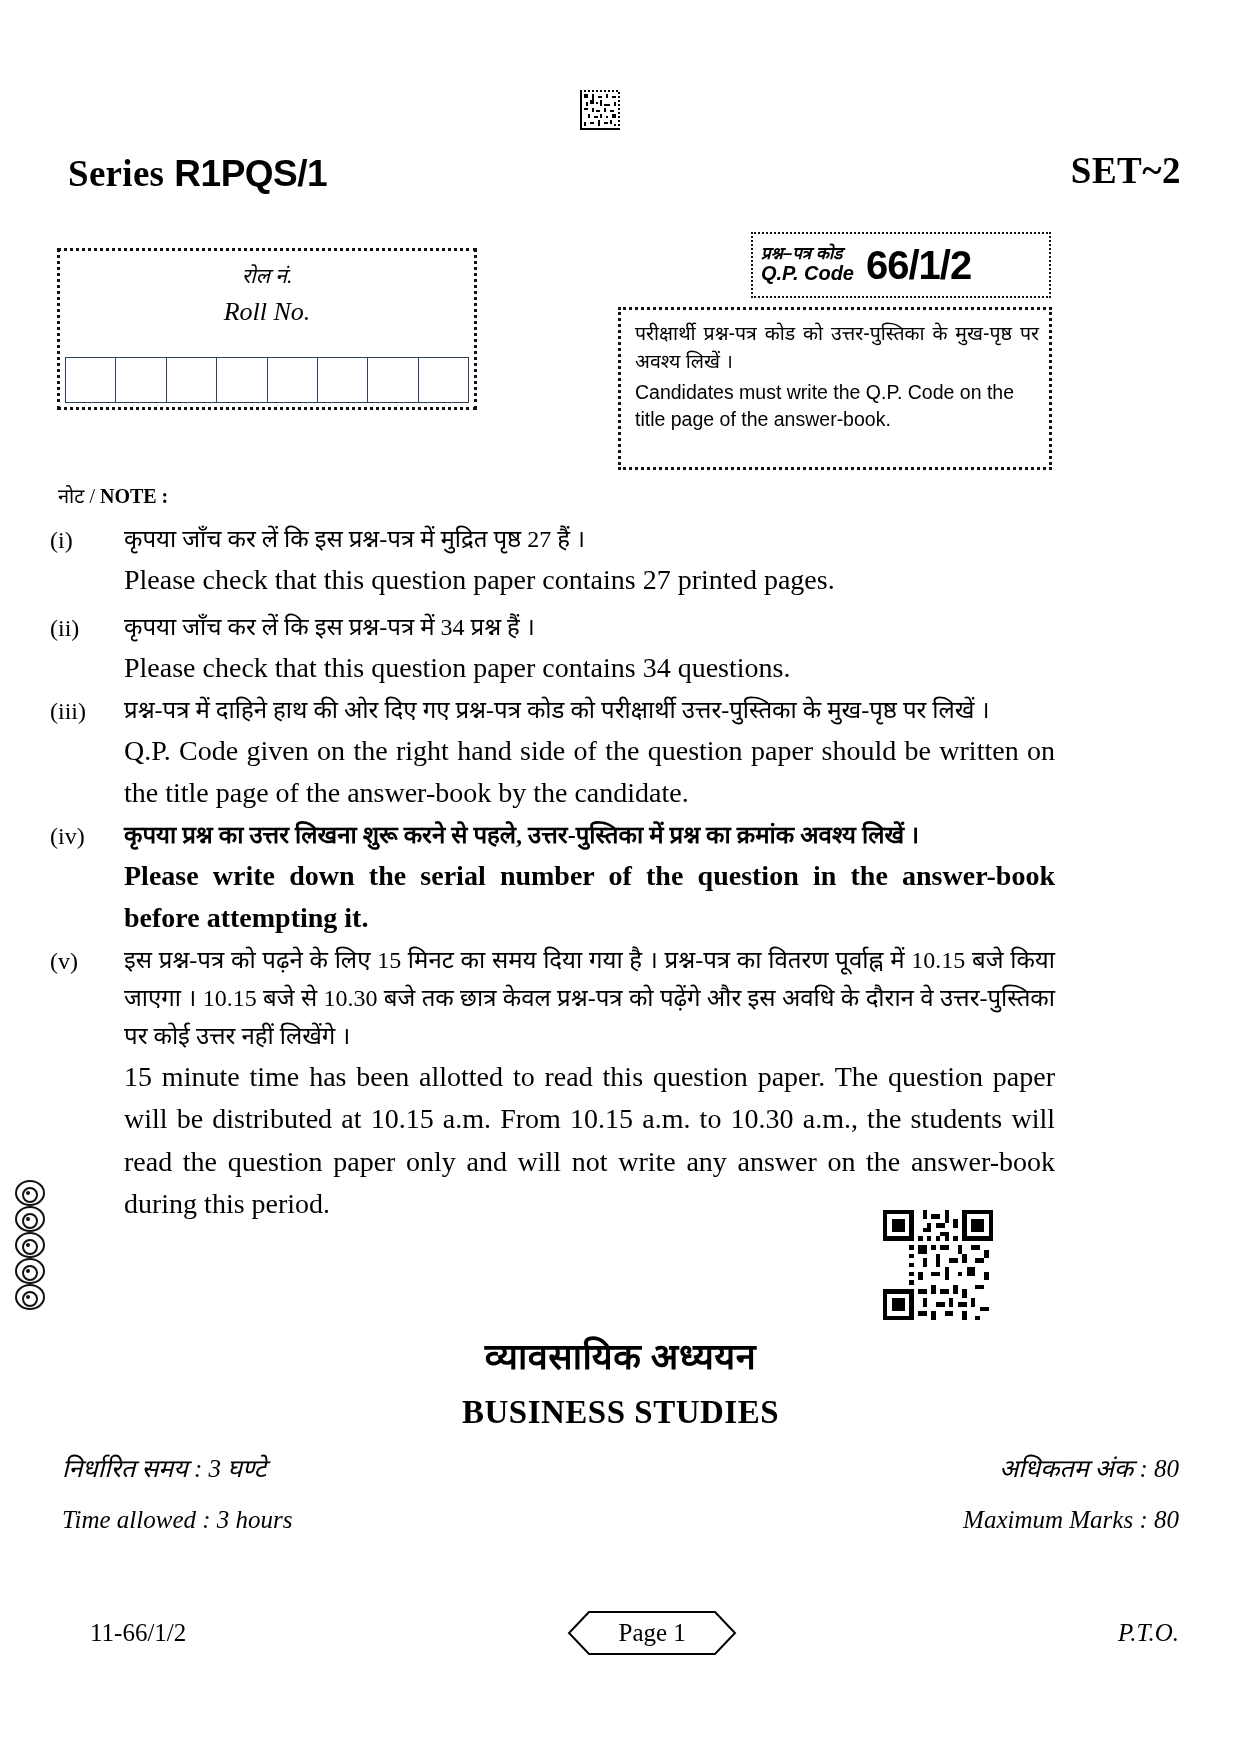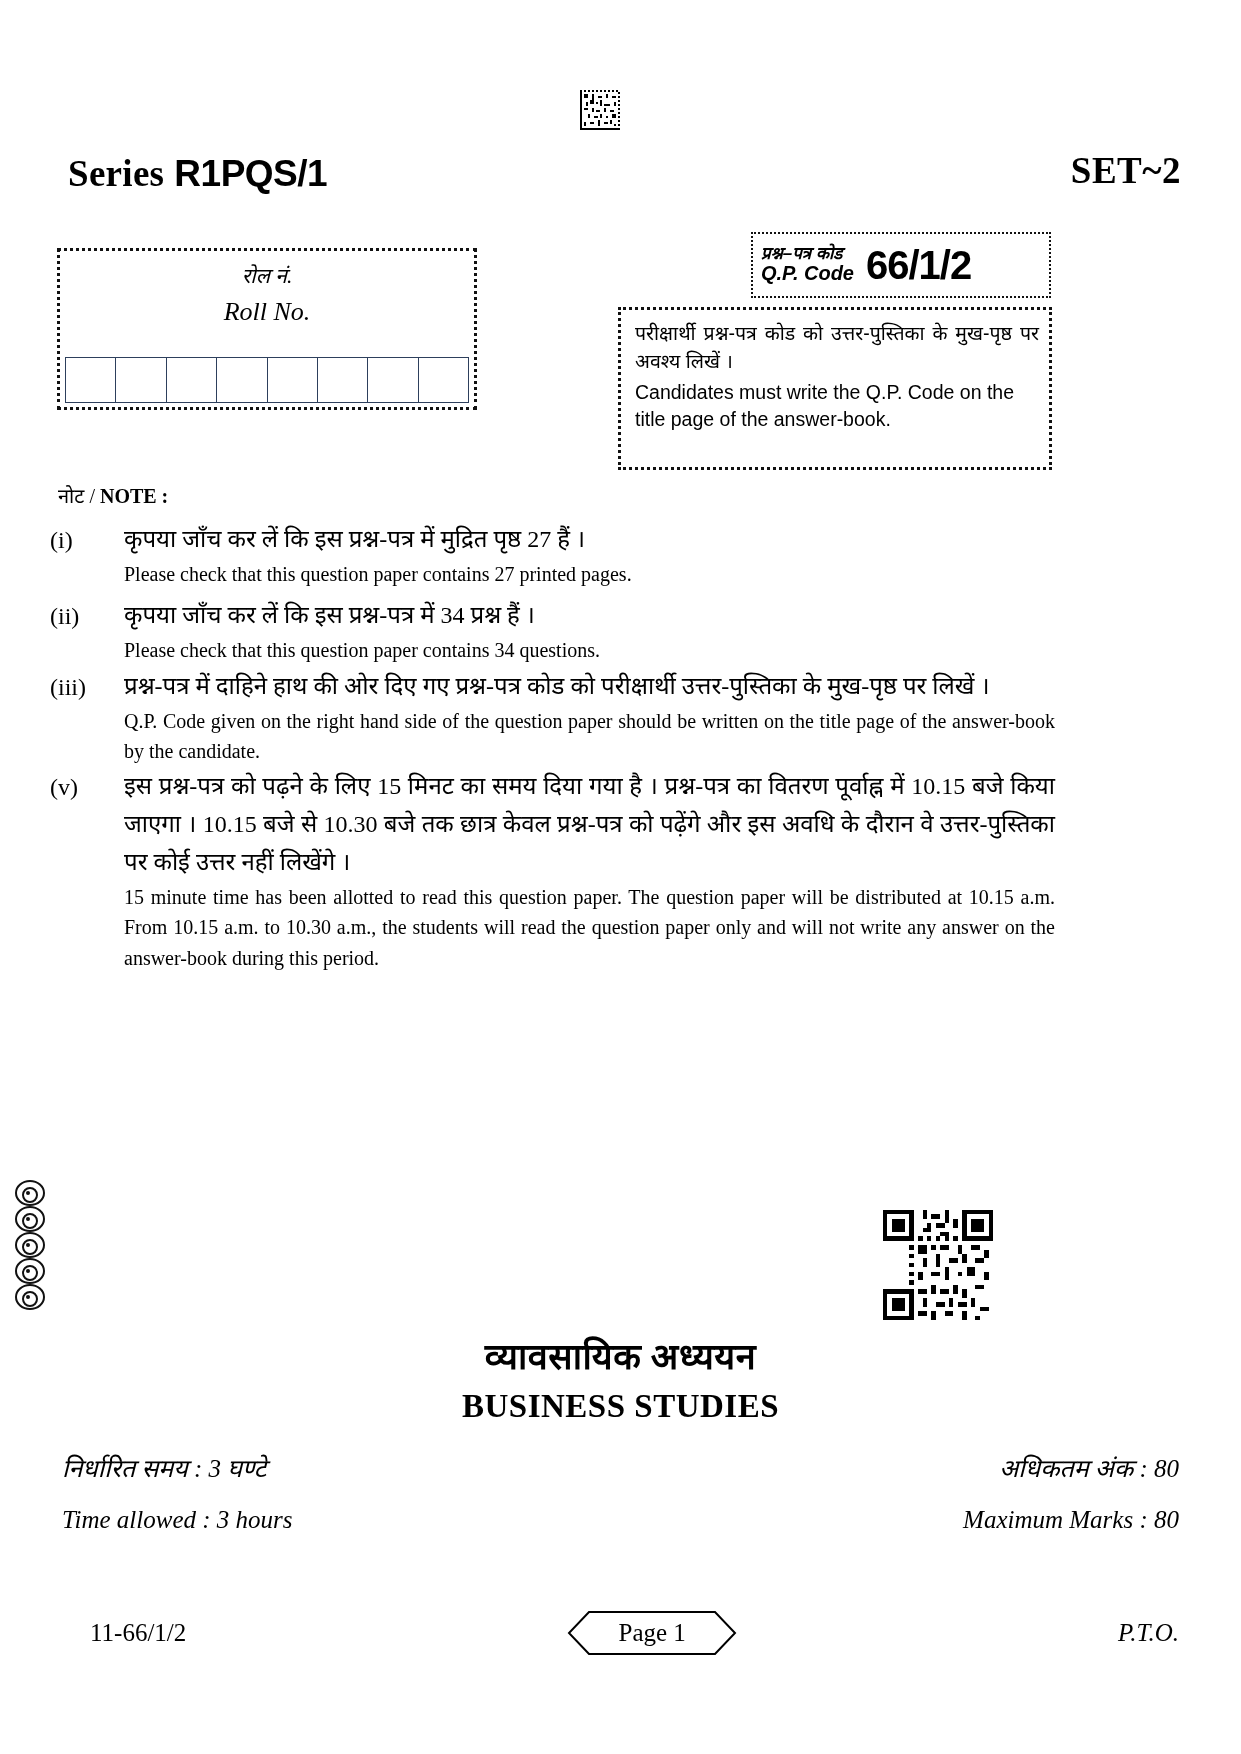--- a/index.html
+++ b/index.html
@@ -194,21 +194,21 @@
   }
   .note-body {
     flex: 1 1 auto;
     margin-left: 16px;
   }
   .line-hi {
     font-size: 24px;
     line-height: 1.58;
   }
   .line-en {
-    font-size: 20px;
+    font-size: 28px;
     line-height: 1.52;
   }
   .j { text-align: justify; text-align-last: left; }
   .b { font-weight: 700; }
   .sp6 { height: 6px; }
 
   
   .subject {
     position: absolute;
     left: 0;
@@ -218,21 +218,21 @@
   }
   .subject-hi {
     font-size: 36px;
     font-weight: 700;
     letter-spacing: .5px;
   }
   .subject-en {
     font-size: 33px;
     font-weight: 700;
     letter-spacing: .5px;
-    margin-top: 8px;
+    margin-top: 14px;
   }
   .subject-qr {
     position: absolute;
     left: 883px;
     top: 1210px;
     width: 110px;
     height: 110px;
   }
 
   
@@ -436,20 +436,27 @@
     </div>
 
     <div class="note-item">
       <div class="note-num">(iii)</div>
       <div class="note-body">
         <div class="line-hi j">प्रश्न-पत्र में दाहिने हाथ की ओर दिए गए प्रश्न-पत्र कोड को परीक्षार्थी उत्तर-पुस्तिका के मुख-पृष्ठ पर लिखें ।</div>
         <div class="line-en j">Q.P. Code given on the right hand side of the question paper should be written on the title page of the answer-book by the candidate.</div>
       </div>
     </div>
 
+    <div class="note-item">
+      <div class="note-num">(iv)</div>
+      <div class="note-body">
+        <div class="line-hi j b">कृपया प्रश्न का उत्तर लिखना शुरू करने से पहले, उत्तर-पुस्तिका में प्रश्न का क्रमांक अवश्य लिखें ।</div>
+        <div class="line-en j b">Please write down the serial number of the question in the answer-book before attempting it.</div>
+      </div>
+    </div>
 
     <div class="note-item">
       <div class="note-num">(v)</div>
       <div class="note-body">
         <div class="line-hi j">इस प्रश्न-पत्र को पढ़ने के लिए 15 मिनट का समय दिया गया है । प्रश्न-पत्र का वितरण पूर्वाह्न में 10.15 बजे किया जाएगा । 10.15 बजे से 10.30 बजे तक छात्र केवल प्रश्न-पत्र को पढ़ेंगे और इस अवधि के दौरान वे उत्तर-पुस्तिका पर कोई उत्तर नहीं लिखेंगे ।</div>
         <div class="line-en j">15 minute time has been allotted to read this question paper. The question paper will be distributed at 10.15 a.m. From 10.15 a.m. to 10.30 a.m., the students will read the question paper only and will not write any answer on the answer-book during this period.</div>
       </div>
     </div>
 
   </div>

